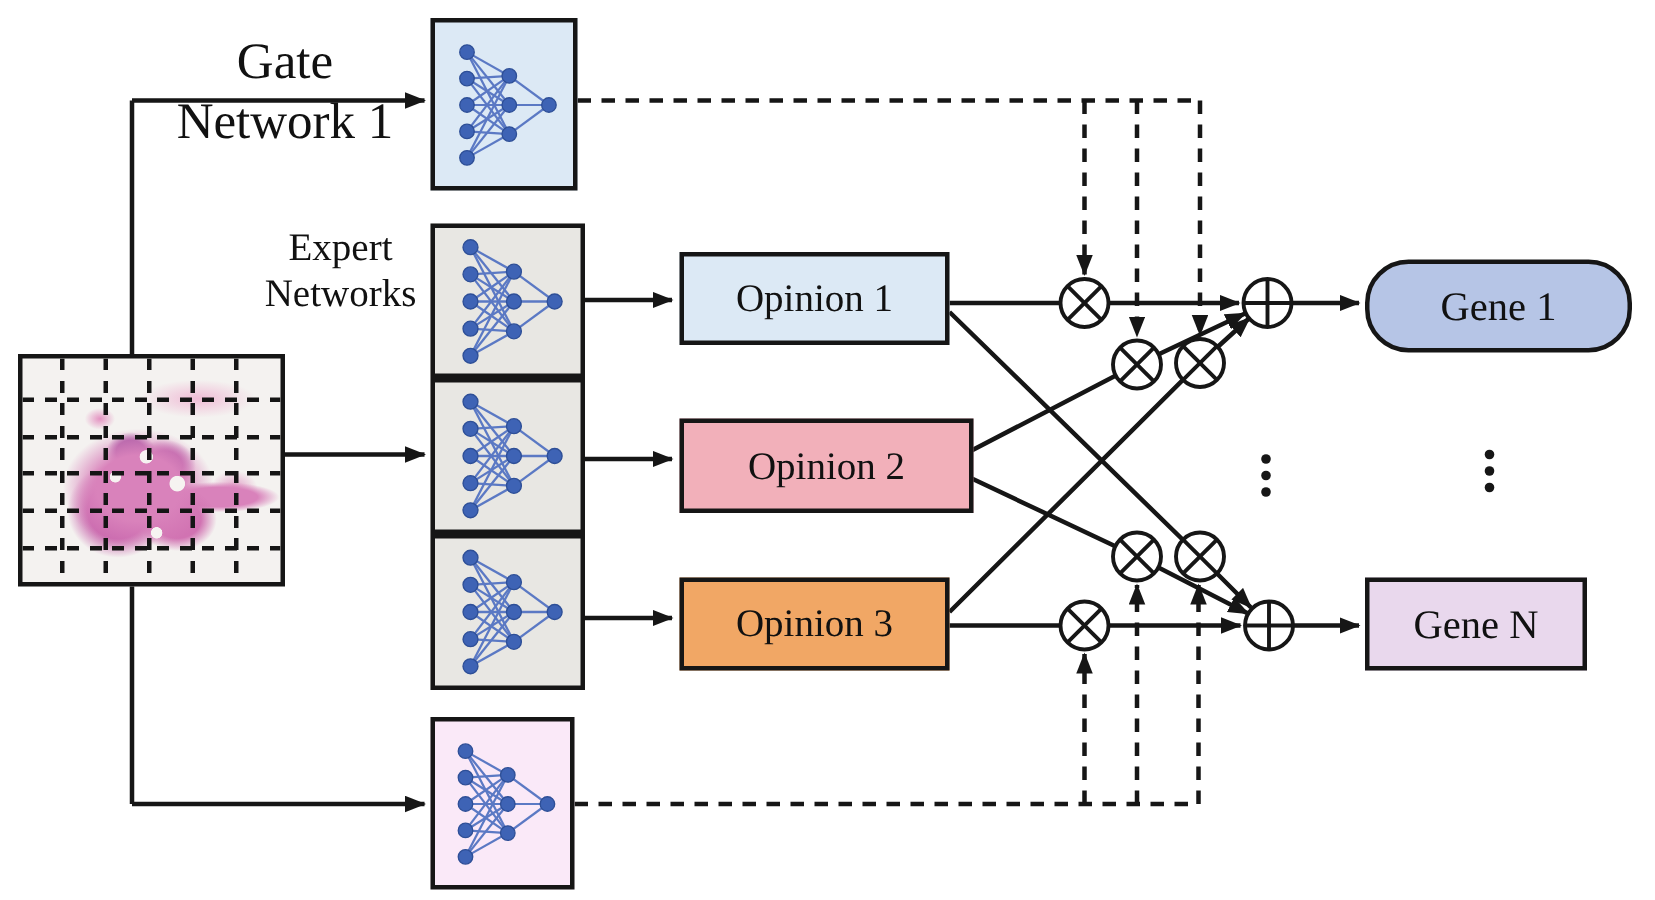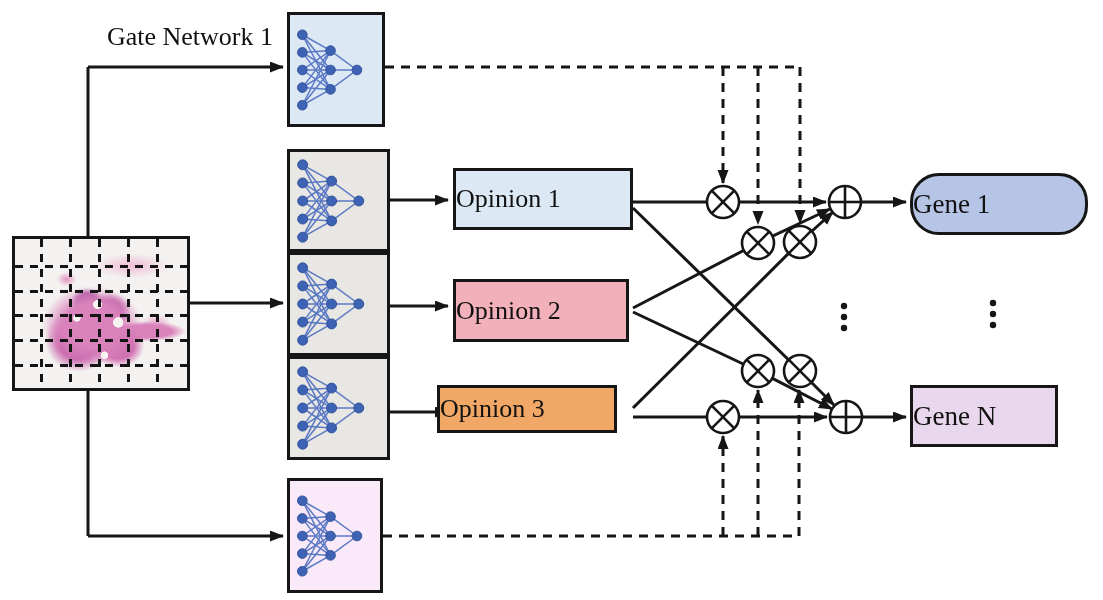--- a/index.html
+++ b/index.html
@@ -2,24 +2,24 @@
 <html><head>
 <meta charset="utf-8">
 <style>
   html,body{margin:0;padding:0;background:#ffffff;}
   .canvas{
     position:relative;width:1103px;height:600px;background:#ffffff;
     font-family:"Liberation Serif","DejaVu Serif",serif;color:#111;overflow:hidden;
   }
   .wires{position:absolute;left:0;top:0;width:1103px;height:600px;}
   .box{position:absolute;box-sizing:border-box;border:3px solid #161616;
-       display:flex;align-items:center;}
+       display:flex;align-items:center;justify-content:center;}
   .nnsvg{display:block;}
   .lbl{position:absolute;text-align:center;line-height:1.18;}
-  .lbl-gate{font-size:26px;}
+  .lbl-gate{font-size:34px;}
   .lbl-expert{font-size:26px;}
   .lbl-opinion{font-size:26px;}
   .lbl-gene{font-size:27px;}
   
   .hist{position:absolute;left:12px;top:236px;width:178px;height:155px;
         box-sizing:border-box;border:3px solid #161616;background:#f4f2f0;overflow:hidden;}
   .tissue{position:absolute;left:0;top:0;right:0;bottom:0;
     background:
       radial-gradient(6px 6px at 48% 44%, #f6f3f1 0 70%, rgba(246,243,241,0) 78%),
       radial-gradient(7px 7px at 60% 56%, #f6f3f1 0 70%, rgba(246,243,241,0) 78%),
@@ -215,29 +215,30 @@
 
   <div class="box" style="left: 287px; top: 478px; width: 96px; height: 115px; background-color: rgb(250, 233, 248);">
     <svg class="nnsvg" width="74" height="92">
         <use href="#nn"></use>
       </svg>
   </div>
 
   <div class="box lbl-opinion" style="left: 453px; top: 168px; width: 180px; height: 62px; background-color: rgb(220, 233, 245);">
     <span>Opinion 1</span>
   </div>
-  <div class="box lbl-opinion" style="left: 453px; top: 279px; width: 176px; height: 63px; background-color: rgb(242, 176, 186);">
+  <div class="box lbl-opinion" style="left: 453px; top: 279px; width: 196px; height: 63px; background-color: rgb(242, 176, 186);">
     <span>Opinion 2</span>
   </div>
-  <div class="box lbl-opinion" style="left: 437px; top: 385px; width: 180px; height: 48px; background-color: rgb(241, 167, 101);">
+  <div class="box lbl-opinion" style="left: 453px; top: 385px; width: 180px; height: 62px; background-color: rgb(241, 167, 101);">
     <span>Opinion 3</span>
   </div>
 
   <div class="box lbl-gene" style="left: 910px; top: 173px; width: 178px; height: 62px; background-color: rgb(182, 197, 230); border-radius: 29px;">
     <span>Gene 1</span>
   </div>
   <div class="box lbl-gene" style="left: 910px; top: 385px; width: 148px; height: 62px; background-color: rgb(233, 216, 237);">
     <span>Gene N</span>
   </div>
 
   <div class="lbl lbl-gate" style="left:95px;top:22px;width:190px">Gate Network 1</div>
+  <div class="lbl lbl-expert" style="left:148px;top:150px;width:158px">Expert Networks</div>
 
 </div>
 
 </body></html>

